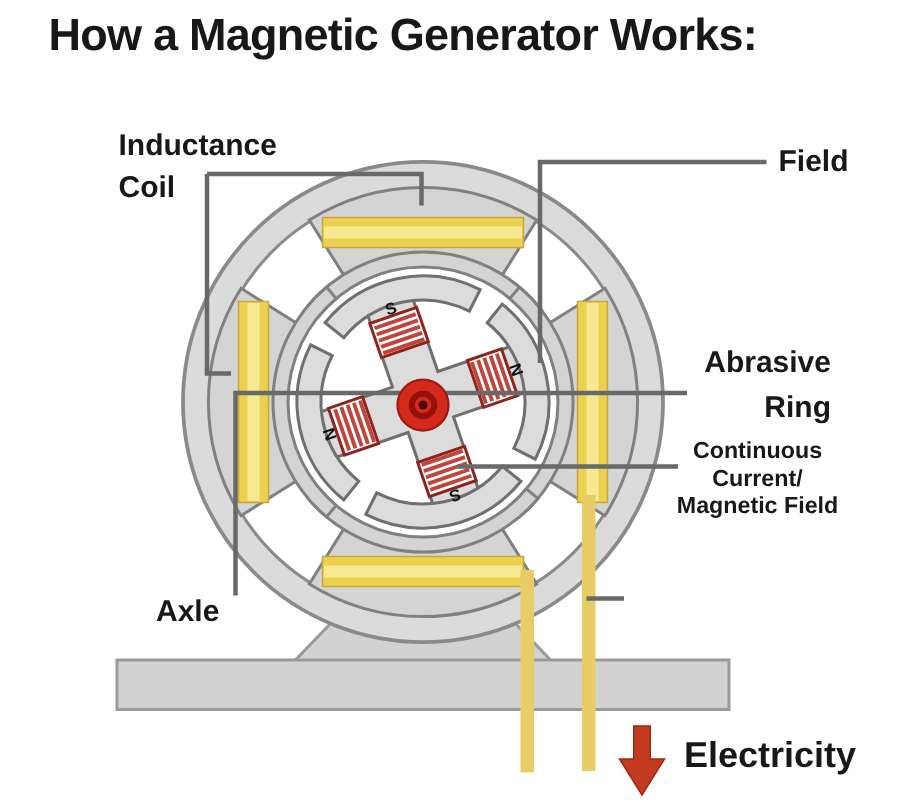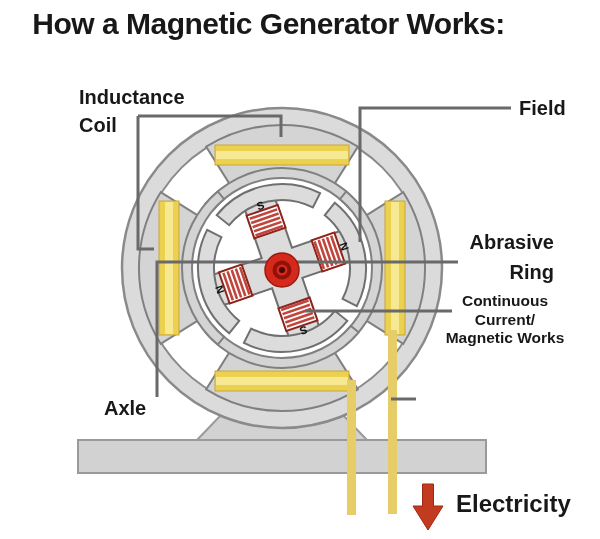--- a/index.html
+++ b/index.html
@@ -100,16 +100,16 @@
   </svg>
 
   <div class="lbl lbl-title">How a Magnetic Generator Works:</div>
   <div class="lbl lbl-lg" id="lbl-inductance">Inductance
 Coil</div>
   <div class="lbl lbl-lg" id="lbl-rotor">Field</div>
   <div class="lbl lbl-lg" id="lbl-abrasive">Abrasive
 Ring</div>
   <div class="lbl lbl-sm" id="lbl-continuous">Continuous
 Current/
-Magnetic Works</div>
+Magnetic Field</div>
   <div class="lbl lbl-lg" id="lbl-electricity">Electricity</div>
   <div class="lbl lbl-lg" id="lbl-axle">Axle</div>
 </div>
 
 </body></html>

